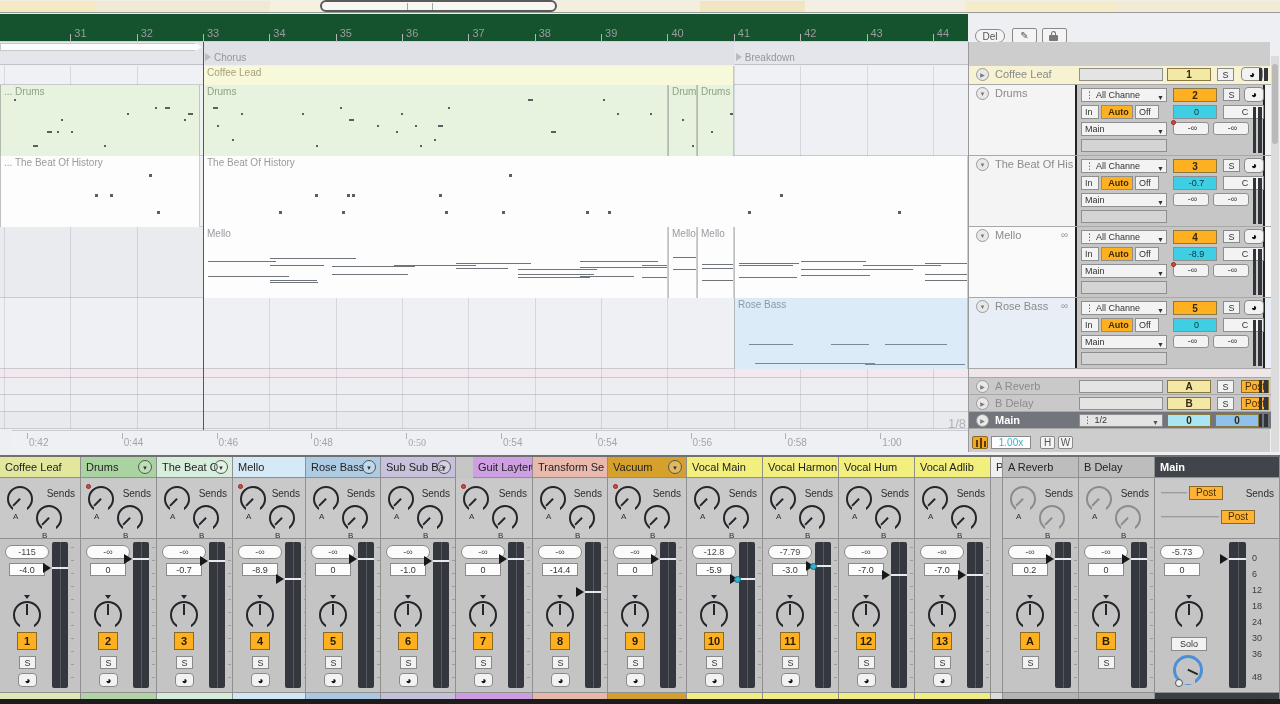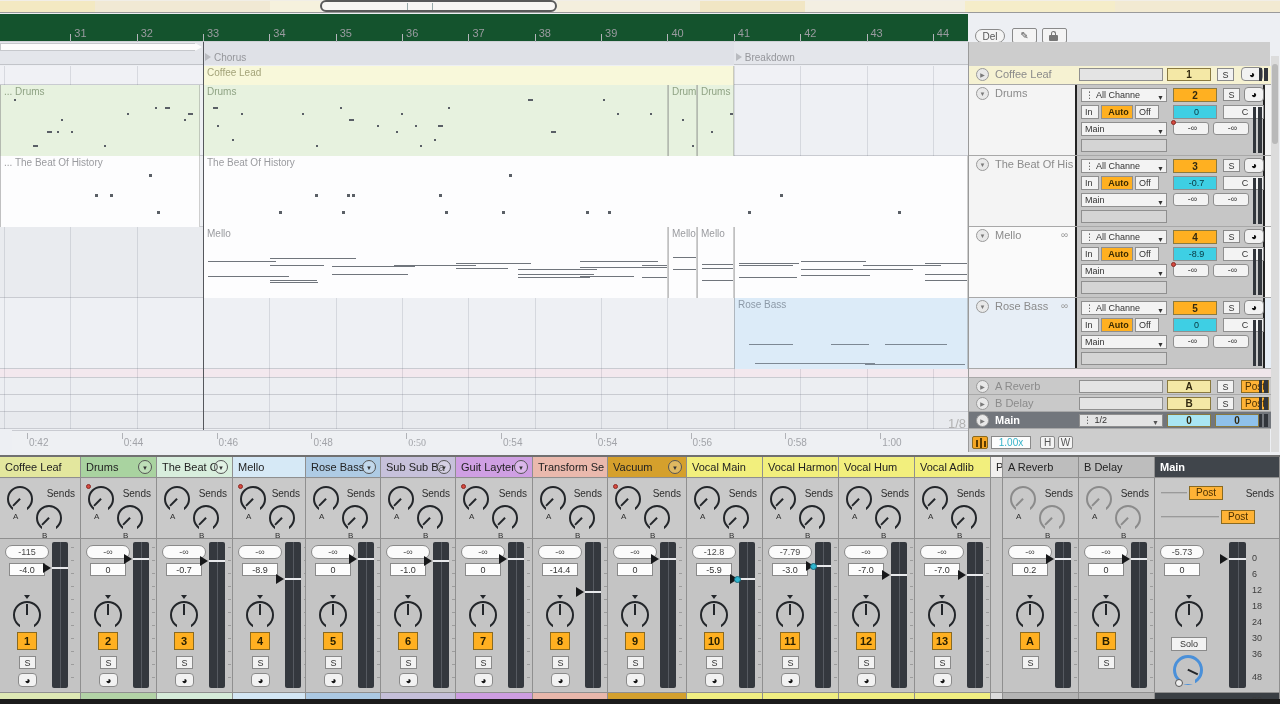--- a/index.html
+++ b/index.html
@@ -659,21 +659,21 @@
             <div class="ptr"></div>
             <div class="cap"></div>
           </div>
           <div class="pan-tri" style="left: 24px; top: 56px;"></div>
           <div class="numchip" style="left: 17px; top: 93px;">6</div>
           <div class="sbtn" style="left: 19px; top: 117px;">S</div>
           <div class="recbtn" style="left: 18px; top: 134px;">◕</div>
         </div>
       </div>
       <div class="strip" style="left: 456px; width: 77px;">
-        <div class="strip-hd" style="background: rgb(207, 159, 227);"><span>Guit Layter</span><div class="strip-dd" style="right: 4px;">▼</div></div>
+        <div class="strip-hd" style="background: rgb(207, 159, 227); margin-left: 17px;"><span>Guit Layter</span><div class="strip-dd" style="right: 4px;">▼</div></div>
         <div class="colorstrip" style="background: rgb(205, 157, 225);"></div>
         <div class="sends">
           <div class="sends-lbl">Sends</div>
           <div class="knob" style="left: 7px; top: 7px; width: 26px; height: 26px; background: rgb(201, 201, 201);">
             <div class="ptr" style="transform:rotate(-135deg);"></div>
             <div class="cap"></div>
           </div>
           <span class="knob-letter" style="left: 13px; top: 33px;">A</span>
           <div class="knob" style="left: 36px; top: 26px; width: 26px; height: 26px; background: rgb(201, 201, 201);">
             <div class="ptr" style="transform:rotate(-135deg);"></div>

